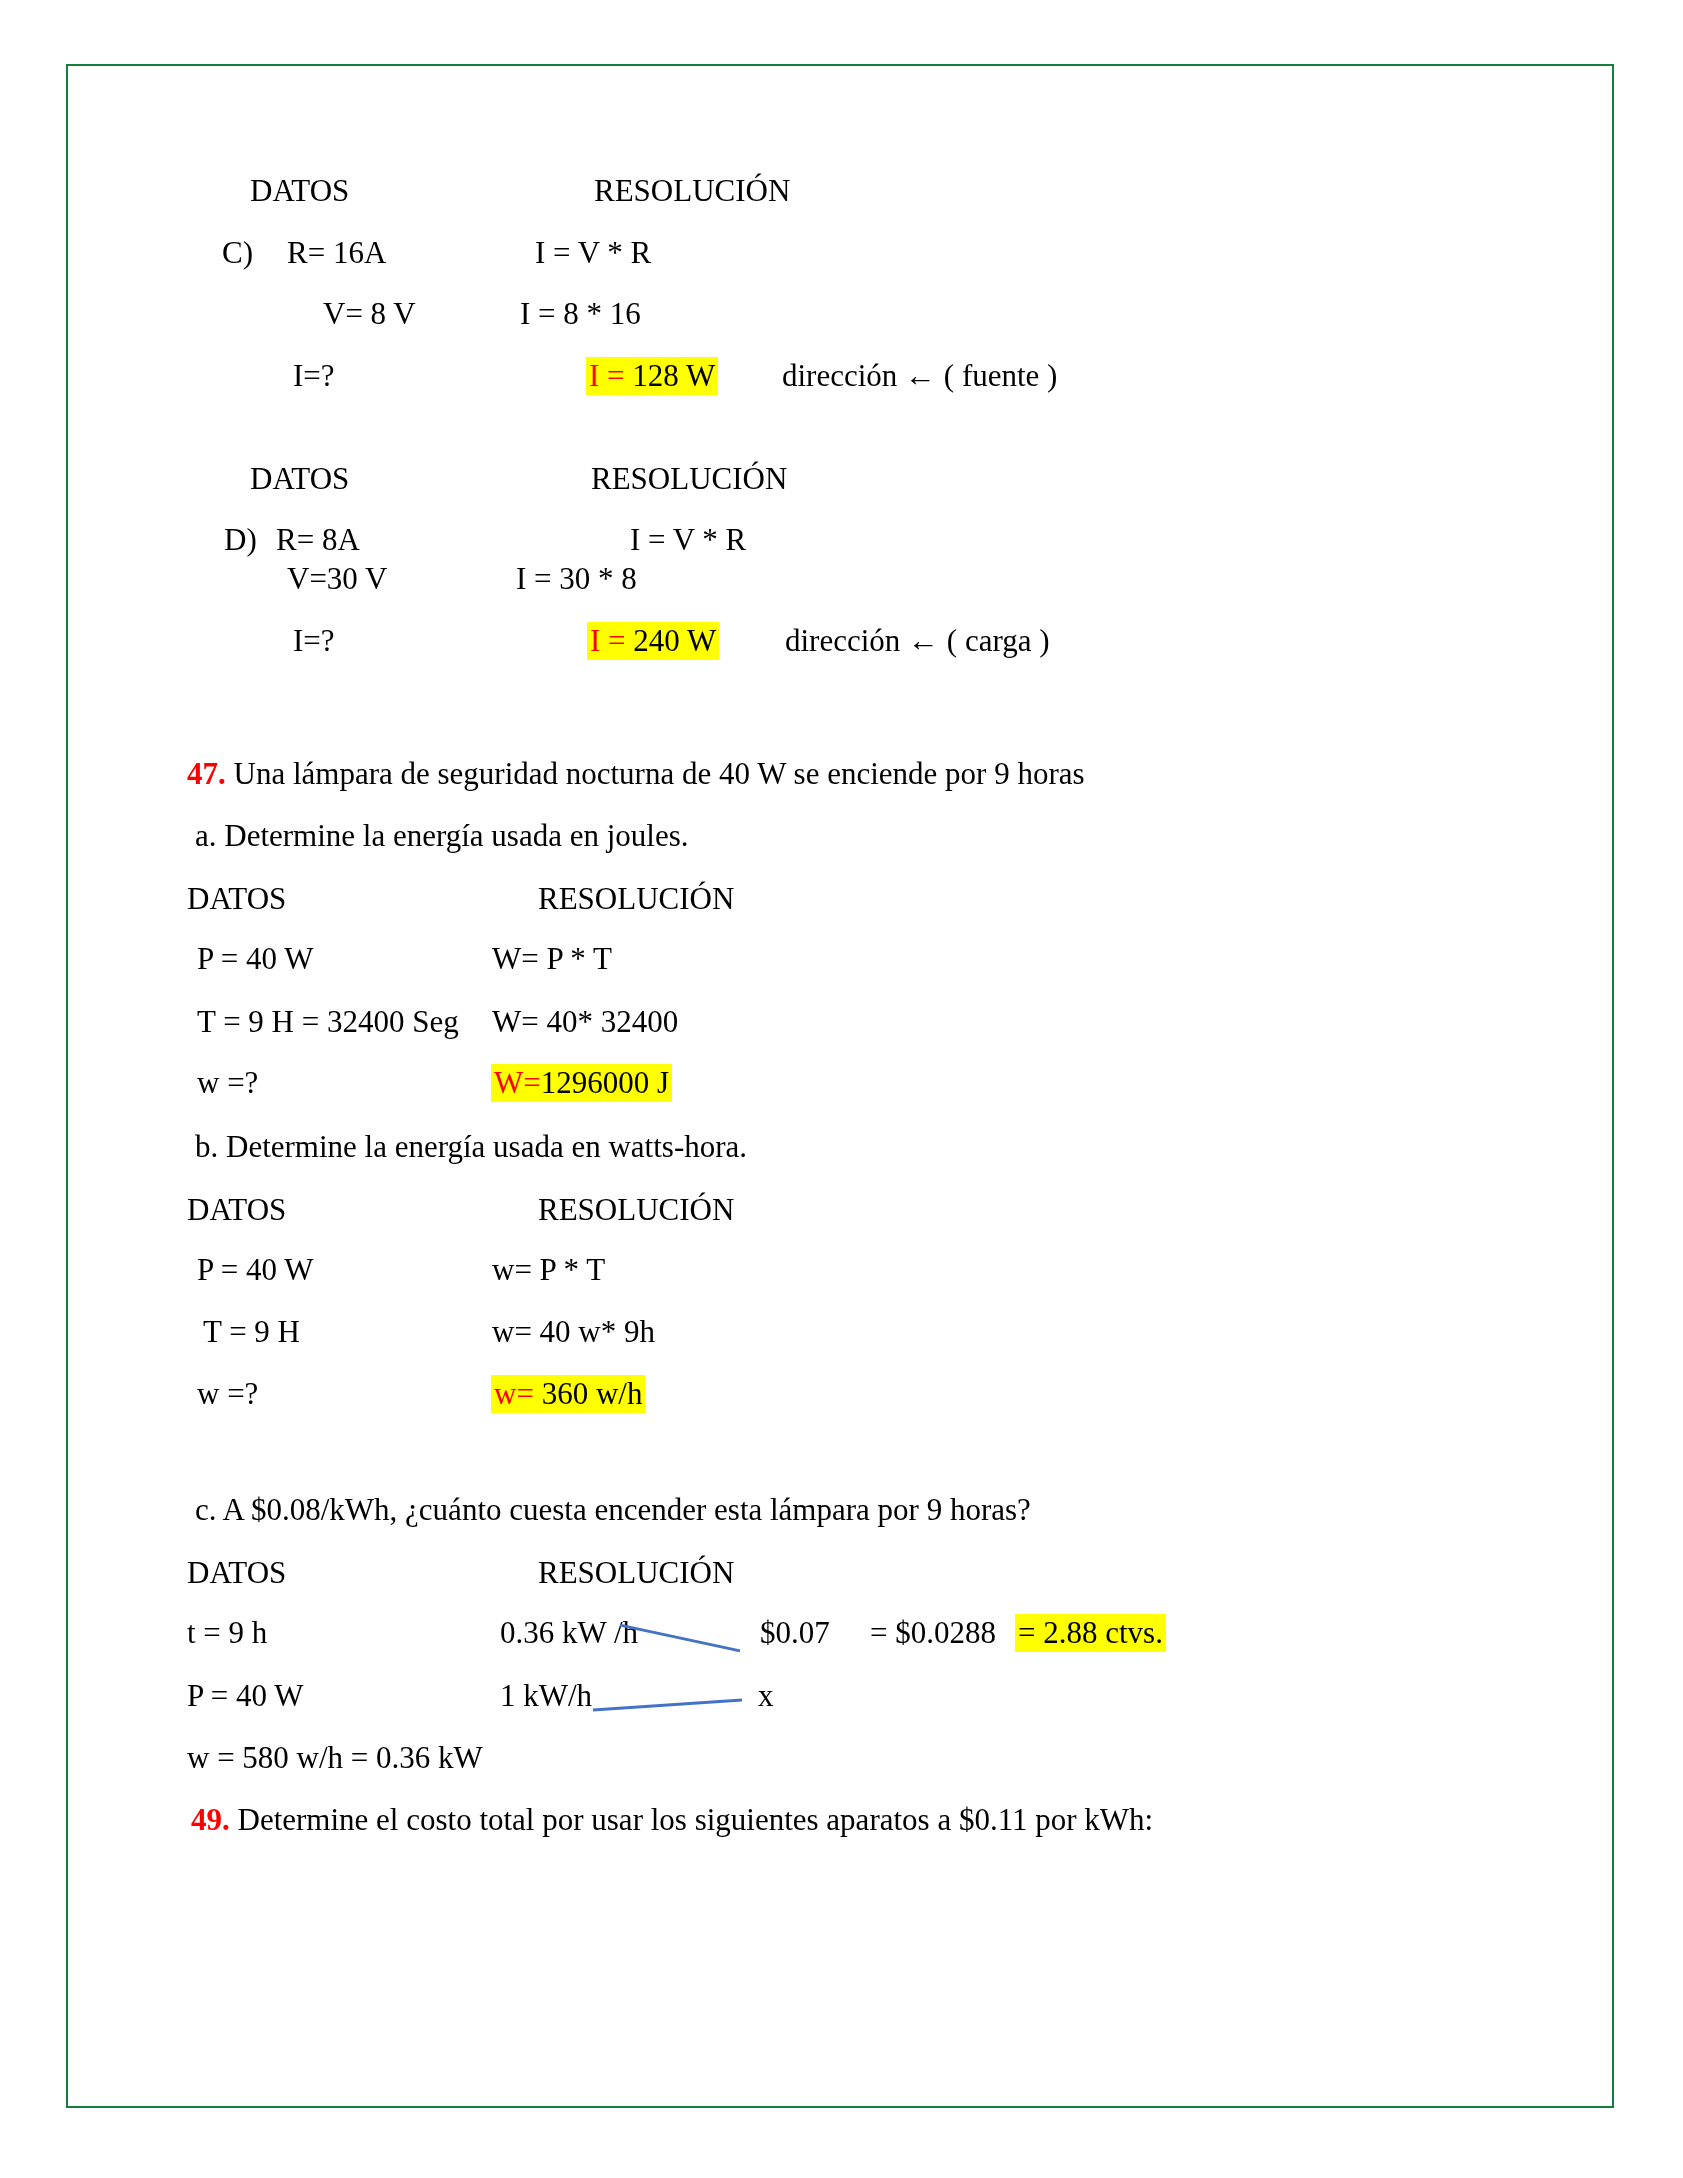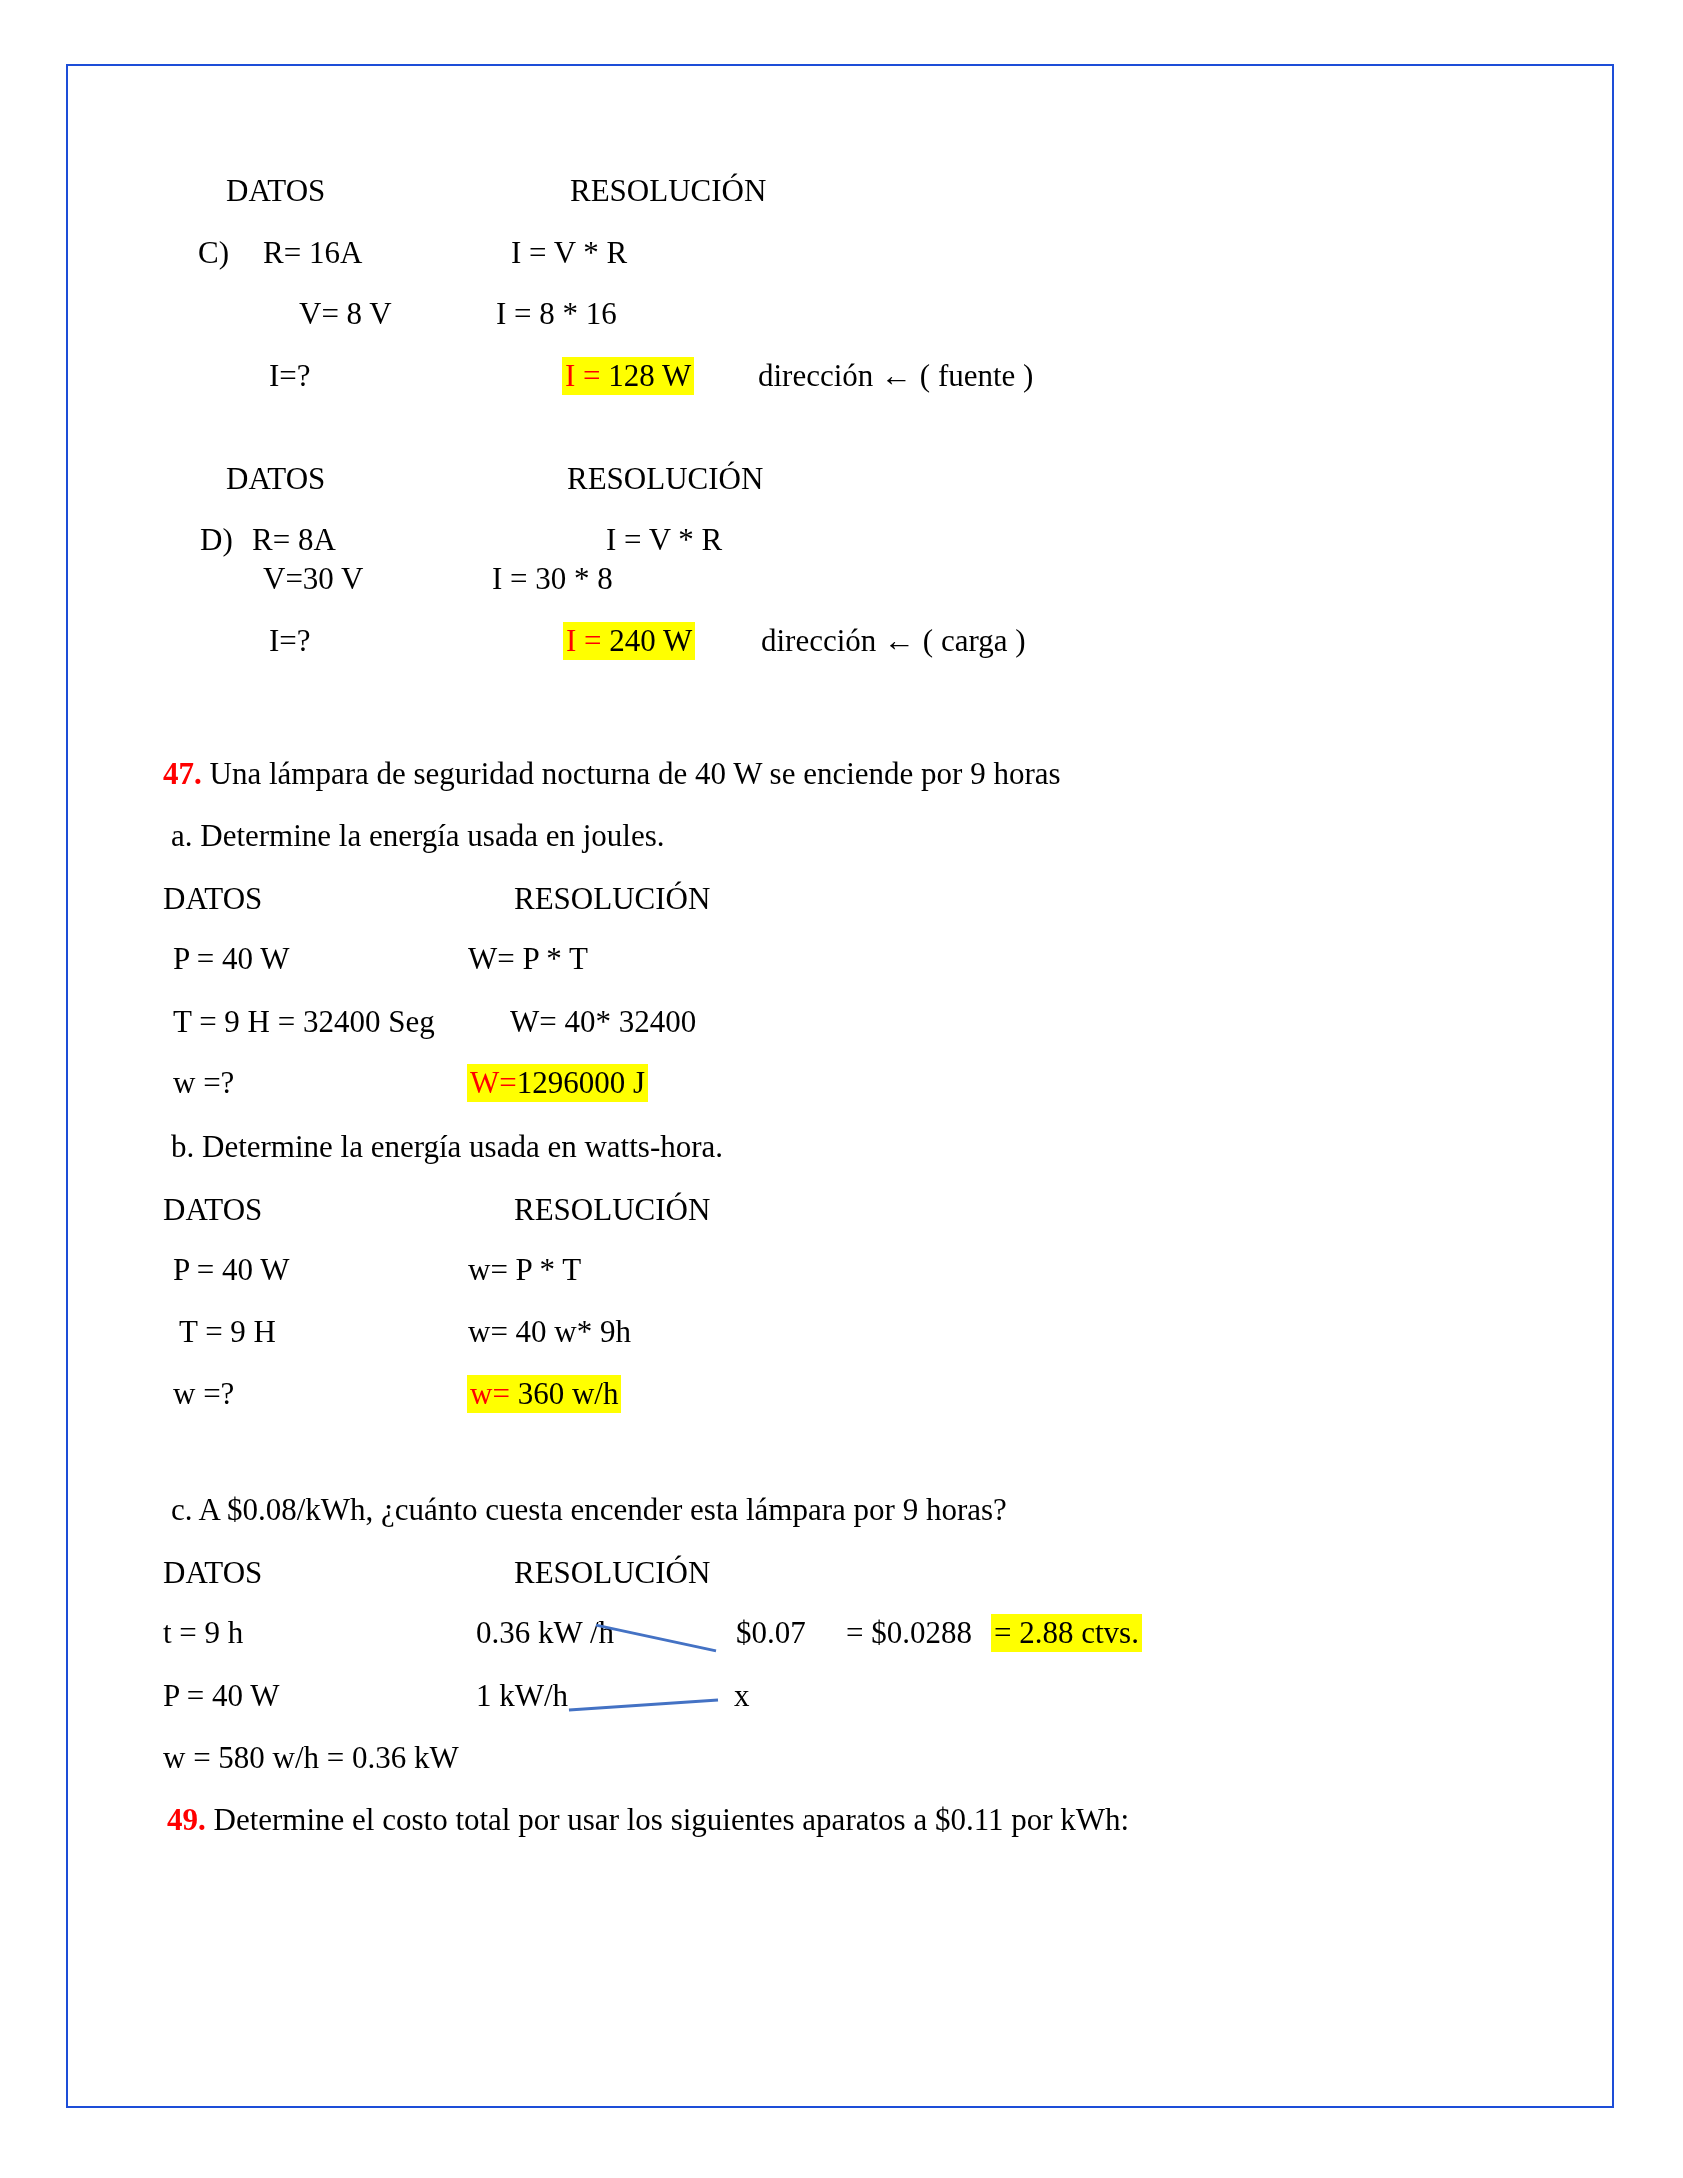--- a/index.html
+++ b/index.html
@@ -14,23 +14,24 @@
     color: #000000;
     position: relative;
     overflow: hidden;
   }
   #page {
     position: absolute;
     left: 66px;
     top: 64px;
     width: 1548px;
     height: 2044px;
-    border: 2px solid #1d4ed8;
+    border: 2px solid #15803d;
     background: #ffffff;
     box-sizing: border-box;
+    padding-left: 24px;
   }
   .sheet {
     position: relative;
     width: 100%;
     height: 100%;
     font-size: 31px;
     line-height: 1.0;
   }
   .row {
     position: absolute;
@@ -92,21 +93,21 @@
 
     <div class="row" style="left:103px; top:754px;">a. Determine la energía usada en joules.</div>
 
     <div class="row" style="left:95px; top:817px;">DATOS</div>
     <div class="row" style="left:446px; top:817px;">RESOLUCIÓN</div>
 
     <div class="row" style="left:105px; top:877px;">P = 40 W</div>
     <div class="row" style="left:400px; top:877px;">W= P * T</div>
 
     <div class="row" style="left:105px; top:940px;">T = 9 H = 32400 Seg</div>
-    <div class="row" style="left:400px; top:940px;margin-left:42px;">W= 40* 32400</div>
+    <div class="row" style="left:400px; top:940px;">W= 40* 32400</div>
 
     <div class="row" style="left:105px; top:1001px;">w =?</div>
     <div class="row" style="left:399px; top:1001px;"><span class="hl"><span class="red">W=</span><span class="blk">1296000 J</span></span></div>
 
     <div class="row" style="left:103px; top:1065px;">b. Determine la energía usada en watts-hora.</div>
 
     <div class="row" style="left:95px; top:1128px;">DATOS</div>
     <div class="row" style="left:446px; top:1128px;">RESOLUCIÓN</div>
 
     <div class="row" style="left:105px; top:1188px;">P = 40 W</div>

